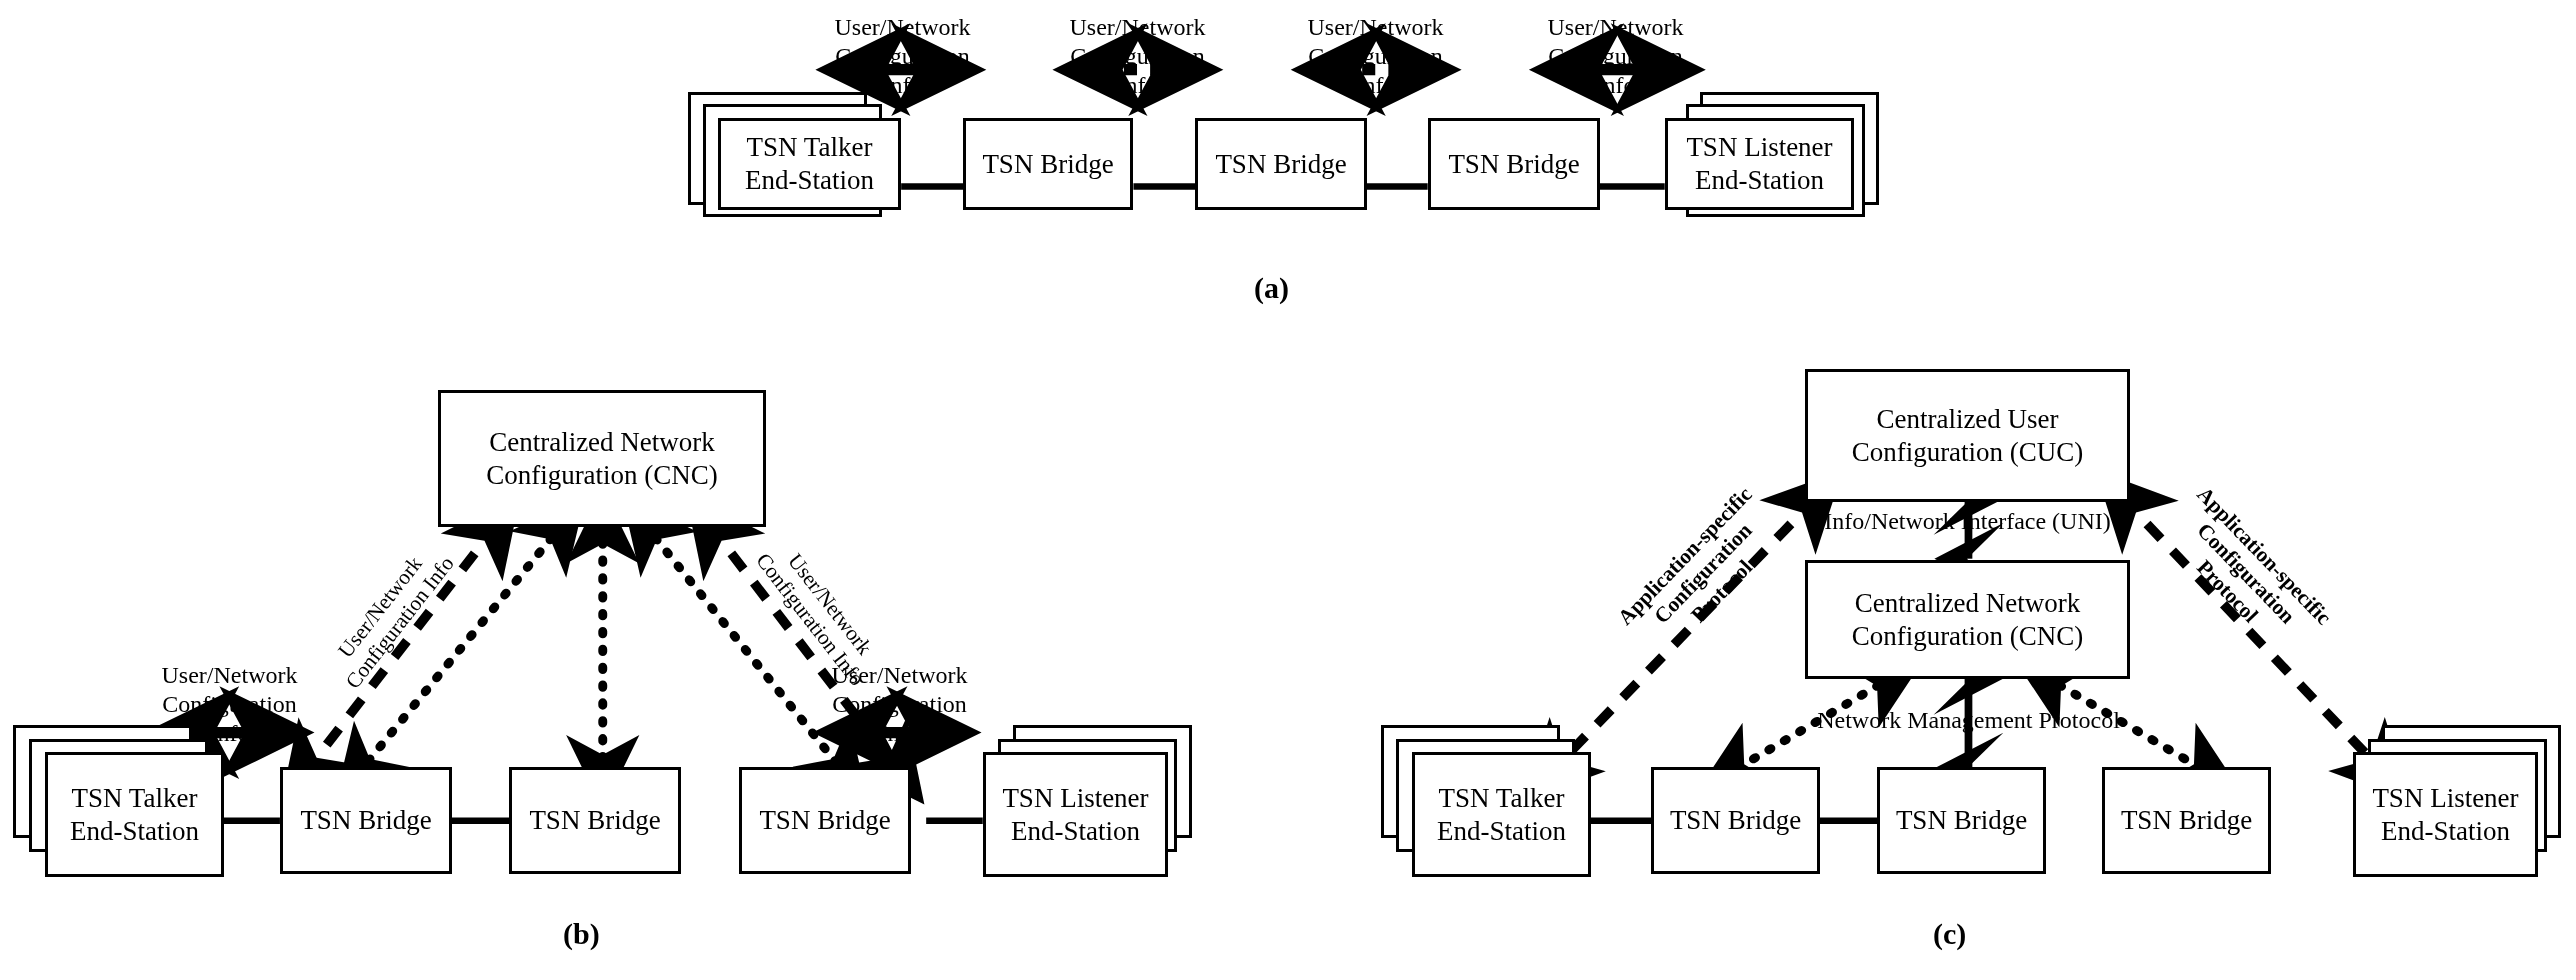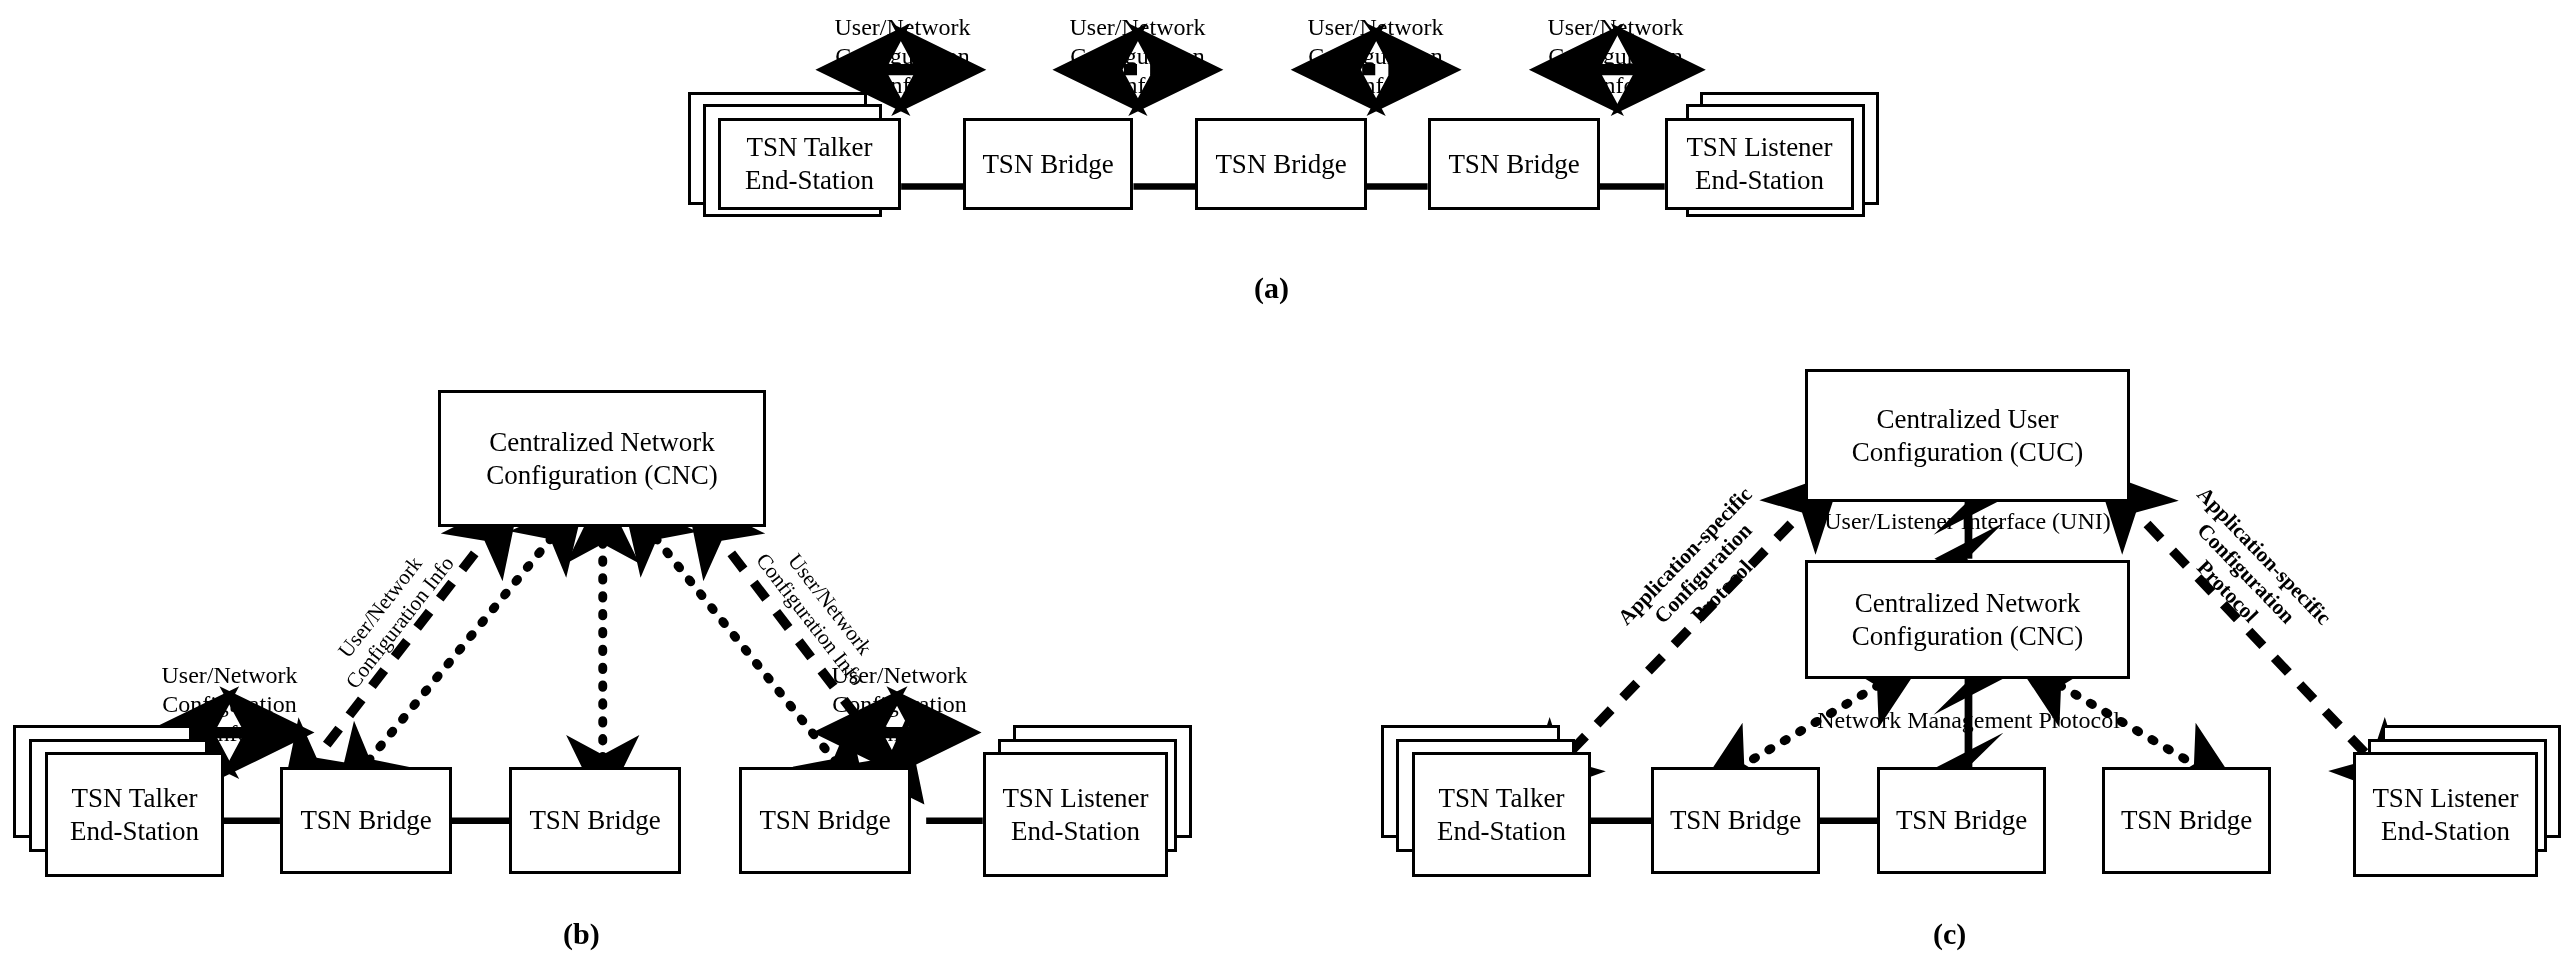--- a/index.html
+++ b/index.html
@@ -280,20 +280,20 @@
     <span class="box-label">TSN Listener
 End-Station</span>
   </div>
 
   <div class="rot-label f36" style="left:1602px; top:536px; width:203px; transform: rotate(-46deg); font-weight:bold;">Application-specific
 Configuration Protocol</div>
 
   <div class="rot-label f36" style="left:2144px; top:536px; width:203px; transform: rotate(46deg); font-weight:bold;">Application-specific
 Configuration Protocol</div>
 
-  <div class="edge-label f40" style="left:1798px; top:507px; width:339px;">User/Listener Interface (UNI)</div>
+  <div class="edge-label f40" style="left:1798px; top:507px; width:339px;">Info/Network Interface (UNI)</div>
 
   <div class="edge-label f40" style="left:1787px; top:706px; width:363px;">Network Management Protocol</div>
 
   <div class="caption f50" style="left:1933px; top:917px;">(c)</div>
 
 </div>
 
 
 </body></html>

